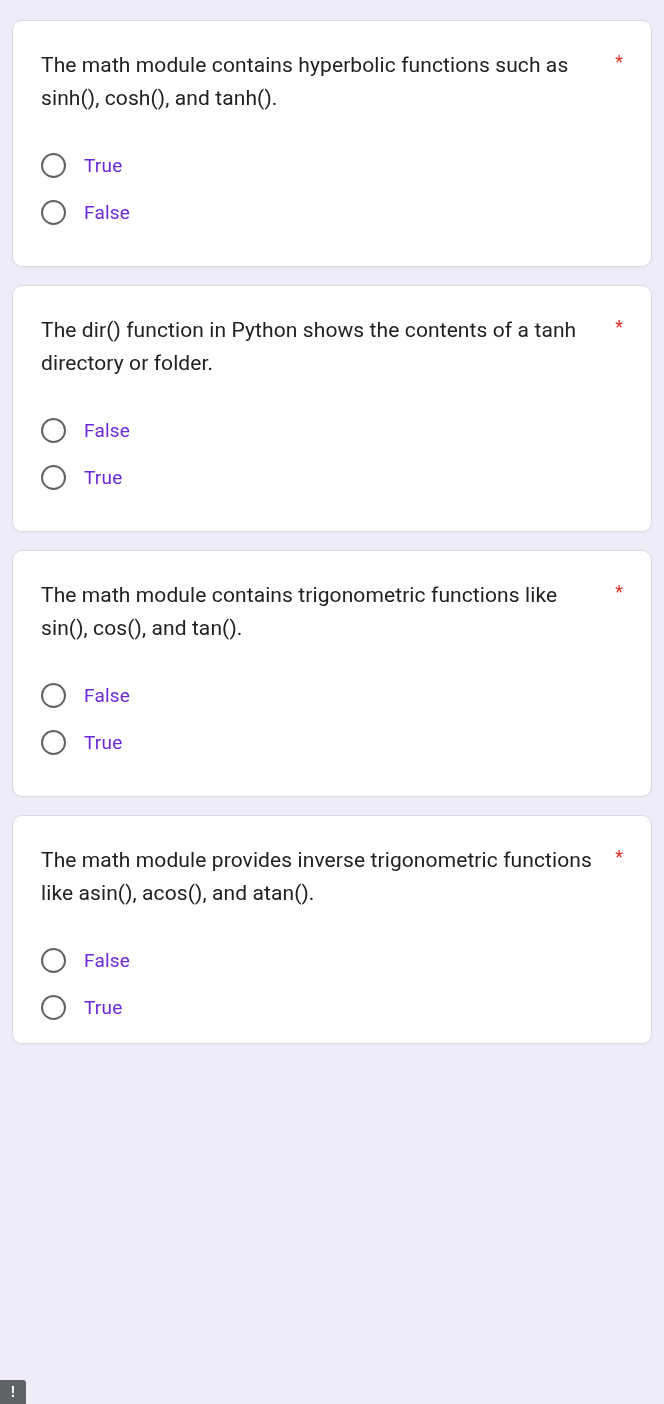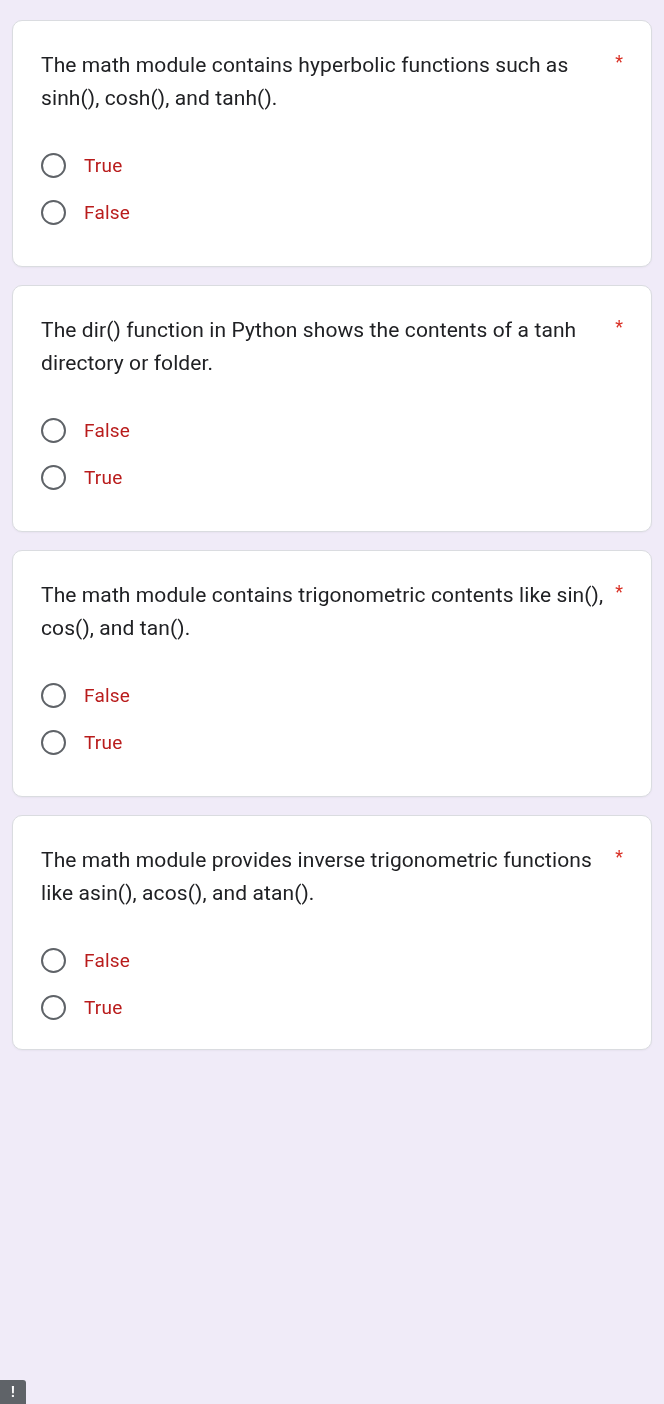--- a/index.html
+++ b/index.html
@@ -60,21 +60,21 @@
   .radio {
     width: 25px;
     height: 25px;
     border: 2.5px solid #5f6368;
     border-radius: 50%;
     margin-right: 18px;
     flex-shrink: 0;
   }
   .option-label {
     font-size: 19px;
-    color: #b91c1c;
+    color: #6d28d9;
     letter-spacing: 0.2px;
   }
   .report-tab {
     position: fixed;
     left: 0;
     bottom: 0;
     width: 26px;
     height: 24px;
     background: #5f6368;
     border-top-right-radius: 3px;
@@ -123,34 +123,34 @@
     <div class="option-label">False</div>
   </div>
   <div class="option">
     <div class="radio"></div>
     <div class="option-label">True</div>
   </div>
 </div>
 
 <div class="card">
   <div class="question-row">
-    <div class="question-text">The math module contains trigonometric contents like sin(), cos(), and tan().</div>
+    <div class="question-text">The math module contains trigonometric functions like sin(), cos(), and tan().</div>
     <div class="required">*</div>
   </div>
   <div class="option">
     <div class="radio"></div>
     <div class="option-label">False</div>
   </div>
   <div class="option">
     <div class="radio"></div>
     <div class="option-label">True</div>
   </div>
 </div>
 
-<div class="card" style="padding-bottom:18px;">
+<div class="card" style="padding-bottom:12px;">
   <div class="question-row">
     <div class="question-text">The math module provides inverse trigonometric functions like asin(), acos(), and atan().</div>
     <div class="required">*</div>
   </div>
   <div class="option">
     <div class="radio"></div>
     <div class="option-label">False</div>
   </div>
   <div class="option">
     <div class="radio"></div>

